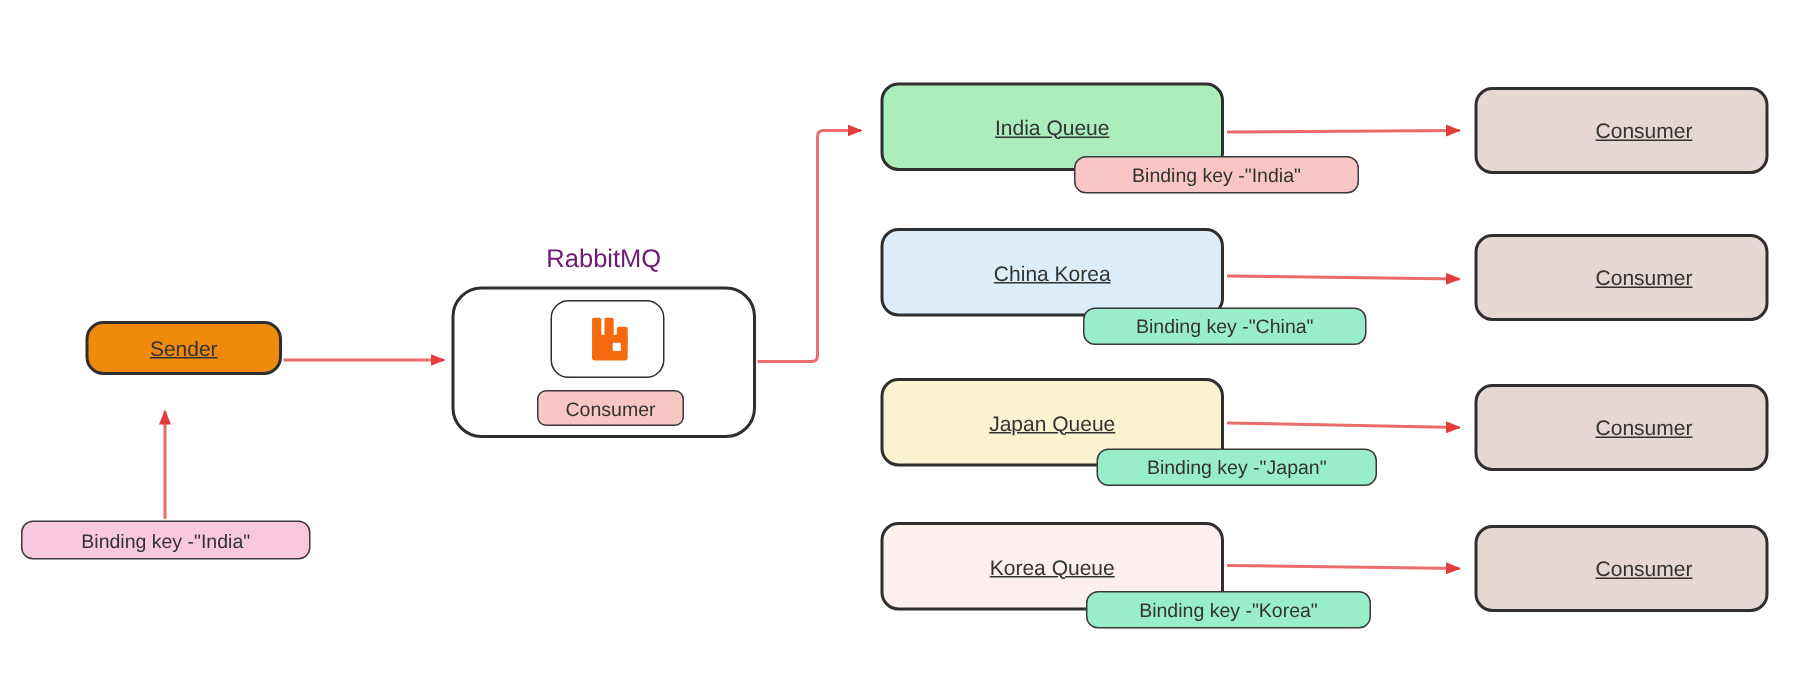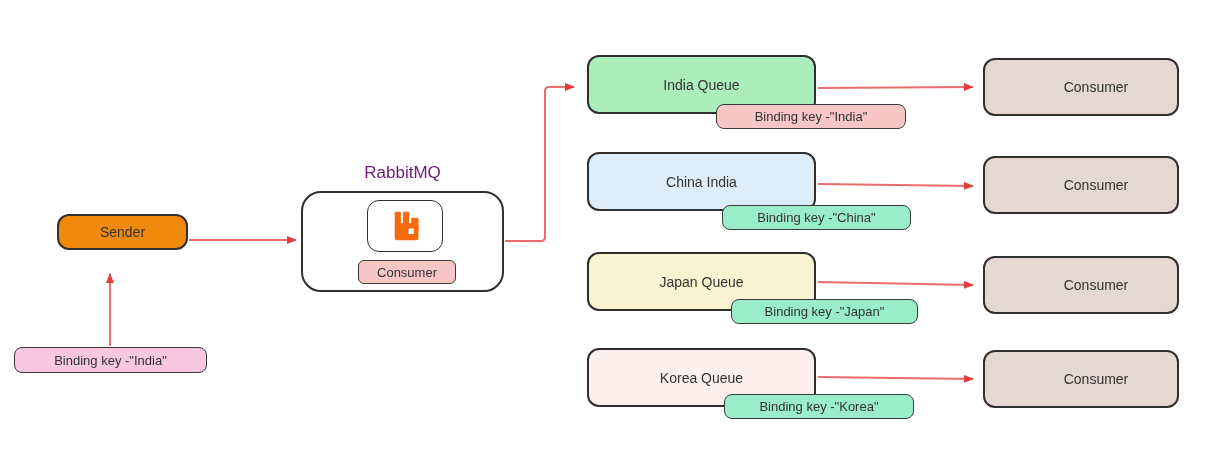--- a/index.html
+++ b/index.html
@@ -3,21 +3,21 @@
 <meta charset="utf-8">
 <style>
   html,body{margin:0;padding:0;background:#ffffff;}
   .canvas{
     position:relative;width:1212px;height:453px;background:#ffffff;overflow:hidden;
     font-family:"Liberation Sans", sans-serif;color:#333333;
   }
   .arrows{position:absolute;left:0;top:0;width:1212px;height:453px;pointer-events:none;}
   .box{
     position:absolute;display:flex;align-items:center;justify-content:center;
-    border:2px solid #2F2F2F;border-radius:12px;font-size:14px;box-sizing:border-box;
+    border:2px solid #2F2F2F;border-radius:12px;font-size:14px;box-sizing:border-box;text-decoration:underline;
   }
   .pill{
     position:absolute;display:flex;align-items:center;justify-content:center;
     border:1.6px solid #3A3A3A;border-radius:8px;font-size:13px;box-sizing:border-box;
   }
   .sender{left:57px;top:214px;width:131px;height:36px;background:#EF8A0C;}
   .sender-binding{left:14px;top:347px;width:193px;height:26px;background:#F8C8DF;}
   .broker-title{position:absolute;left:301px;top:163px;width:203px;text-align:center;
     font-size:17px;color:#701a75;}
   .broker{left:301px;top:191px;width:203px;height:101px;background:#ffffff;border-radius:20px;}
@@ -80,21 +80,21 @@
     </div>
     <div class="exchanges">
       <span>Consumer</span>
     </div>
   </div>
 
   <div class="box queue qy0">
     <span>India Queue</span>
   </div>
   <div class="box queue qy1">
-    <span>China India</span>
+    <span>China Korea</span>
   </div>
   <div class="box queue qy3">
     <span>Korea Queue</span>
   </div>
   <div class="box queue qy2">
     <span>Japan Queue</span>
   </div>
 
   <div class="pill bk bk0">
     <span>Binding key -"India"</span>

